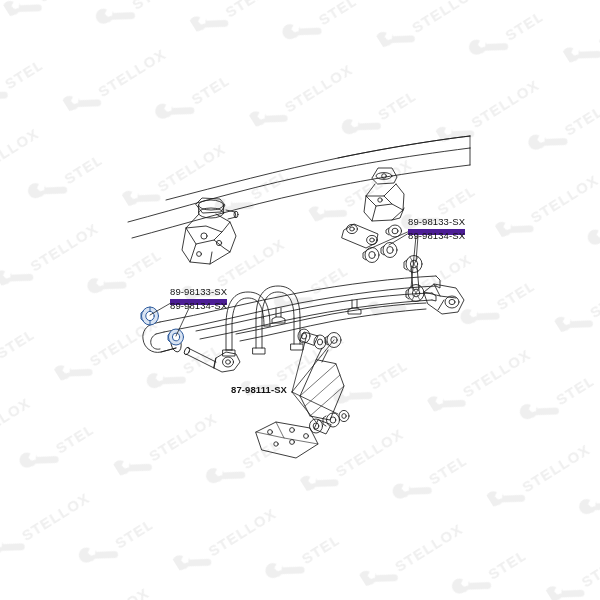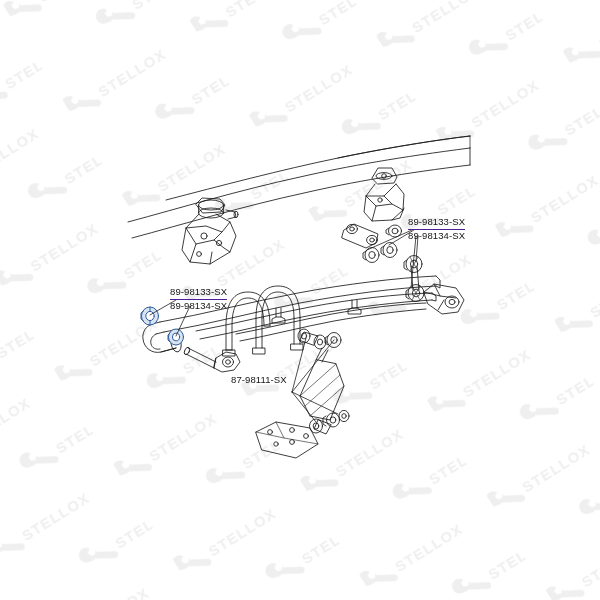--- a/index.html
+++ b/index.html
@@ -6,21 +6,21 @@
   html,body{margin:0;padding:0;background:#ffffff;}
   body{width:600px;height:600px;overflow:hidden;
        font-family:"Liberation Sans","DejaVu Sans",sans-serif;}
   #stage{position:relative;width:600px;height:600px;background:#fff;}
   #wm,#art,#labels{position:absolute;inset:0;width:600px;height:600px;}
   #wm{z-index:1;}
   #art{z-index:2;}
   #labels{z-index:3;}
   .lbl{position:absolute;white-space:nowrap;color:#141414;
        font-size:9.5px;letter-spacing:.1px;line-height:12px;}
-  .lbl.under{border-bottom:1px solid #4c1d95;padding-bottom:.5px;}
+  .lbl.under{border-bottom:6px solid #4c1d95;padding-bottom:.5px;}
 </style>
 </head>
 <body>
 
 <div id="stage">
 
   <svg id="wm" viewBox="0 0 600 600" xmlns="http://www.w3.org/2000/svg">
     <defs>
       <g id="wmUnit">
 
@@ -255,16 +255,16 @@
         <line x1="292" y1="392" x2="316" y2="422"></line>
         <line x1="292" y1="392" x2="338" y2="414"></line>
       </g>
   </svg>
 
   <div id="labels">
       <div class="lbl under" style="left: 170px; top: 286px;">89-98133-SX</div>
       <div class="lbl" style="left: 170px; top: 300px;">89-98134-SX</div>
       <div class="lbl under" style="left: 408px; top: 216px;">89-98133-SX</div>
       <div class="lbl" style="left: 408px; top: 230px;">89-98134-SX</div>
-      <div class="lbl" style="left: 231px; top: 374px;">87-98111-SX</div>
+      <div class="lbl" style="left: 231px; top: 384px; font-weight: bold;">87-98111-SX</div>
     </div>
 
 </div>
 
 </body></html>

